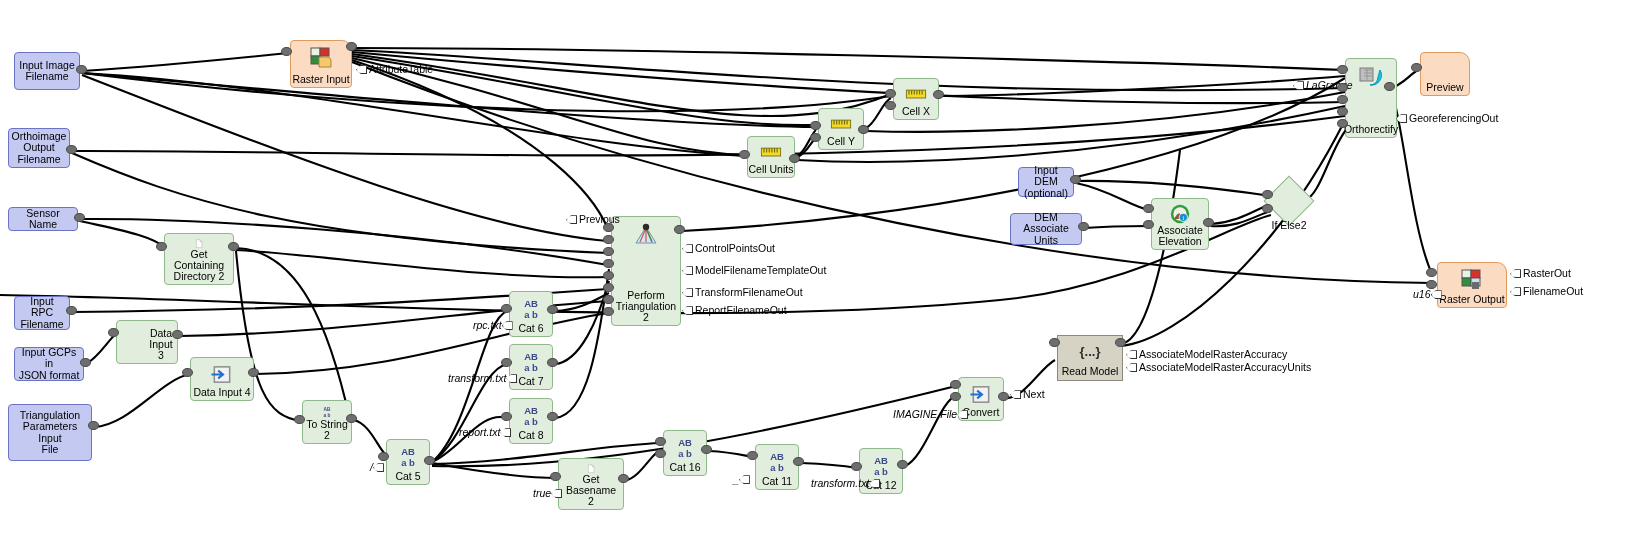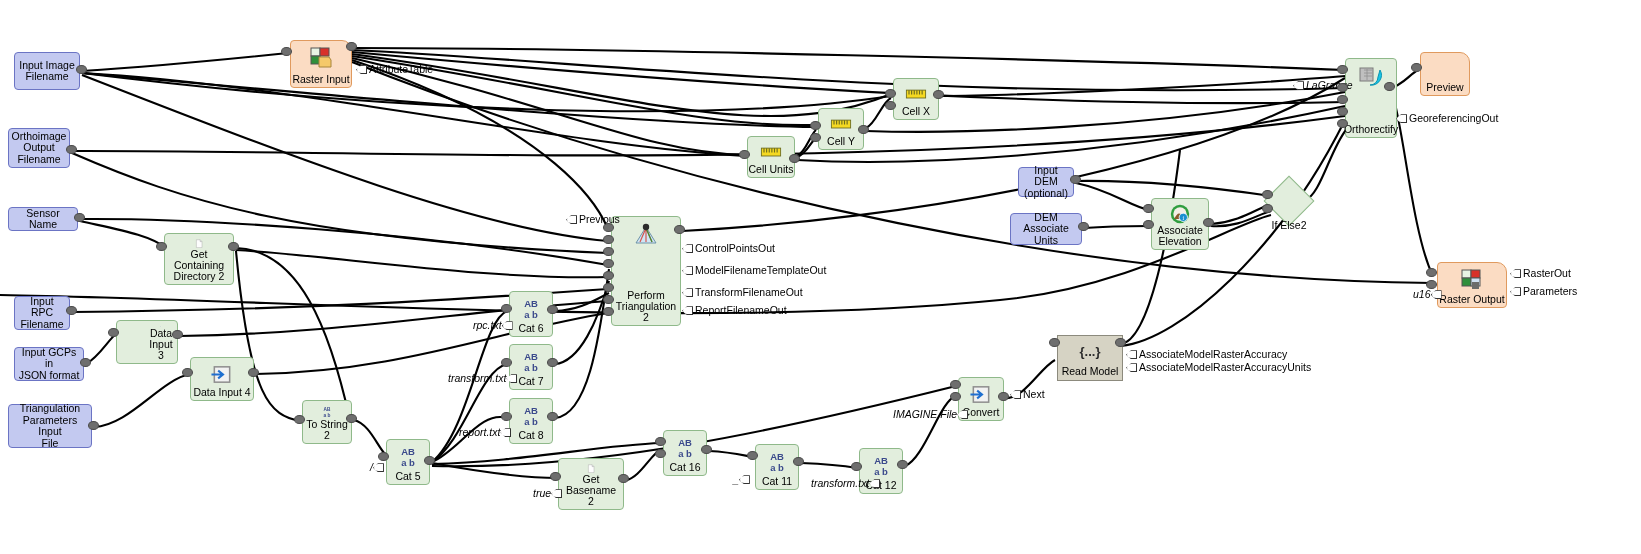--- a/index.html
+++ b/index.html
@@ -166,21 +166,21 @@
         <span class="nlabel">Sensor Name</span>
       </div>
       <div class="node param" style="left: 14px; top: 296px; width: 56px; height: 34px;">
         <span class="nlabel">Input RPC
 Filename</span>
       </div>
       <div class="node param" style="left: 14px; top: 347px; width: 70px; height: 34px;">
         <span class="nlabel">Input GCPs in
 JSON format</span>
       </div>
-      <div class="node param" style="left: 8px; top: 404px; width: 84px; height: 44px;">
+      <div class="node param" style="left: 8px; top: 404px; width: 84px; height: 57px;">
         <span class="nlabel">Triangulation
 Parameters Input
 File</span>
       </div>
       <div class="node param" style="left: 1018px; top: 167px; width: 56px; height: 30px;">
         <span class="nlabel">Input DEM
 (optional)</span>
       </div>
       <div class="node param" style="left: 1010px; top: 213px; width: 72px; height: 32px;">
         <span class="nlabel">DEM Associate
@@ -365,21 +365,21 @@
           <path d="M22 6 a10 10 0 0 1 -10 15 a8 8 0 0 0 8 -8 z" fill="#17c6e8" stroke="#0d94b0"></path>
         </svg>
         <span class="nlabel" style="font-size: 10.5px;">Orthorectify</span>
       </div>
     </div>
   <div id="label-layer">
       <div class="plabel" style="left: 356px; top: 63px;"><span class="hollow" style="position: relative; display: inline-block; vertical-align: middle; margin: 0px 2px 1px 0px;"></span><span>AttributeTable</span></div>
       <div class="plabel it" style="left: 1293px; top: 79px;"><span class="hollow" style="position: relative; display: inline-block; vertical-align: middle; margin: 0px 2px 1px 0px;"></span><span>LaGrange</span></div>
       <div class="plabel" style="left: 1396px; top: 112px;"><span class="hollow" style="position: relative; display: inline-block; vertical-align: middle; margin: 0px 2px 1px 0px;"></span><span>GeoreferencingOut</span></div>
       <div class="plabel" style="left: 1510px; top: 267px;"><span class="hollow" style="position: relative; display: inline-block; vertical-align: middle; margin: 0px 2px 1px 0px;"></span><span>RasterOut</span></div>
-      <div class="plabel" style="left: 1510px; top: 285px;"><span class="hollow" style="position: relative; display: inline-block; vertical-align: middle; margin: 0px 2px 1px 0px;"></span><span>Parameters</span></div>
+      <div class="plabel" style="left: 1510px; top: 285px;"><span class="hollow" style="position: relative; display: inline-block; vertical-align: middle; margin: 0px 2px 1px 0px;"></span><span>FilenameOut</span></div>
       <div class="plabel it" style="left: 1413px; top: 288px;"><span>u16</span><span class="hollow" style="position: relative; display: inline-block; vertical-align: middle; margin: 0px 2px 1px 0px;"></span></div>
       <div class="plabel" style="left: 566px; top: 213px;"><span class="hollow" style="position: relative; display: inline-block; vertical-align: middle; margin: 0px 2px 1px 0px;"></span><span>Previous</span></div>
       <div class="plabel" style="left: 682px; top: 242px;"><span class="hollow" style="position: relative; display: inline-block; vertical-align: middle; margin: 0px 2px 1px 0px;"></span><span>ControlPointsOut</span></div>
       <div class="plabel" style="left: 682px; top: 264px;"><span class="hollow" style="position: relative; display: inline-block; vertical-align: middle; margin: 0px 2px 1px 0px;"></span><span>ModelFilenameTemplateOut</span></div>
       <div class="plabel" style="left: 682px; top: 286px;"><span class="hollow" style="position: relative; display: inline-block; vertical-align: middle; margin: 0px 2px 1px 0px;"></span><span>TransformFilenameOut</span></div>
       <div class="plabel" style="left: 682px; top: 304px;"><span class="hollow" style="position: relative; display: inline-block; vertical-align: middle; margin: 0px 2px 1px 0px;"></span><span>ReportFilenameOut</span></div>
       <div class="plabel" style="left: 1126px; top: 348px;"><span class="hollow" style="position: relative; display: inline-block; vertical-align: middle; margin: 0px 2px 1px 0px;"></span><span>AssociateModelRasterAccuracy</span></div>
       <div class="plabel" style="left: 1126px; top: 361px;"><span class="hollow" style="position: relative; display: inline-block; vertical-align: middle; margin: 0px 2px 1px 0px;"></span><span>AssociateModelRasterAccuracyUnits</span></div>
       <div class="plabel" style="left: 1010px; top: 388px;"><span class="hollow" style="position: relative; display: inline-block; vertical-align: middle; margin: 0px 2px 1px 0px;"></span><span>Next</span></div>
       <div class="plabel it" style="left: 893px; top: 408px;"><span>IMAGINE File</span><span class="hollow" style="position: relative; display: inline-block; vertical-align: middle; margin: 0px 2px 1px 0px;"></span></div>

